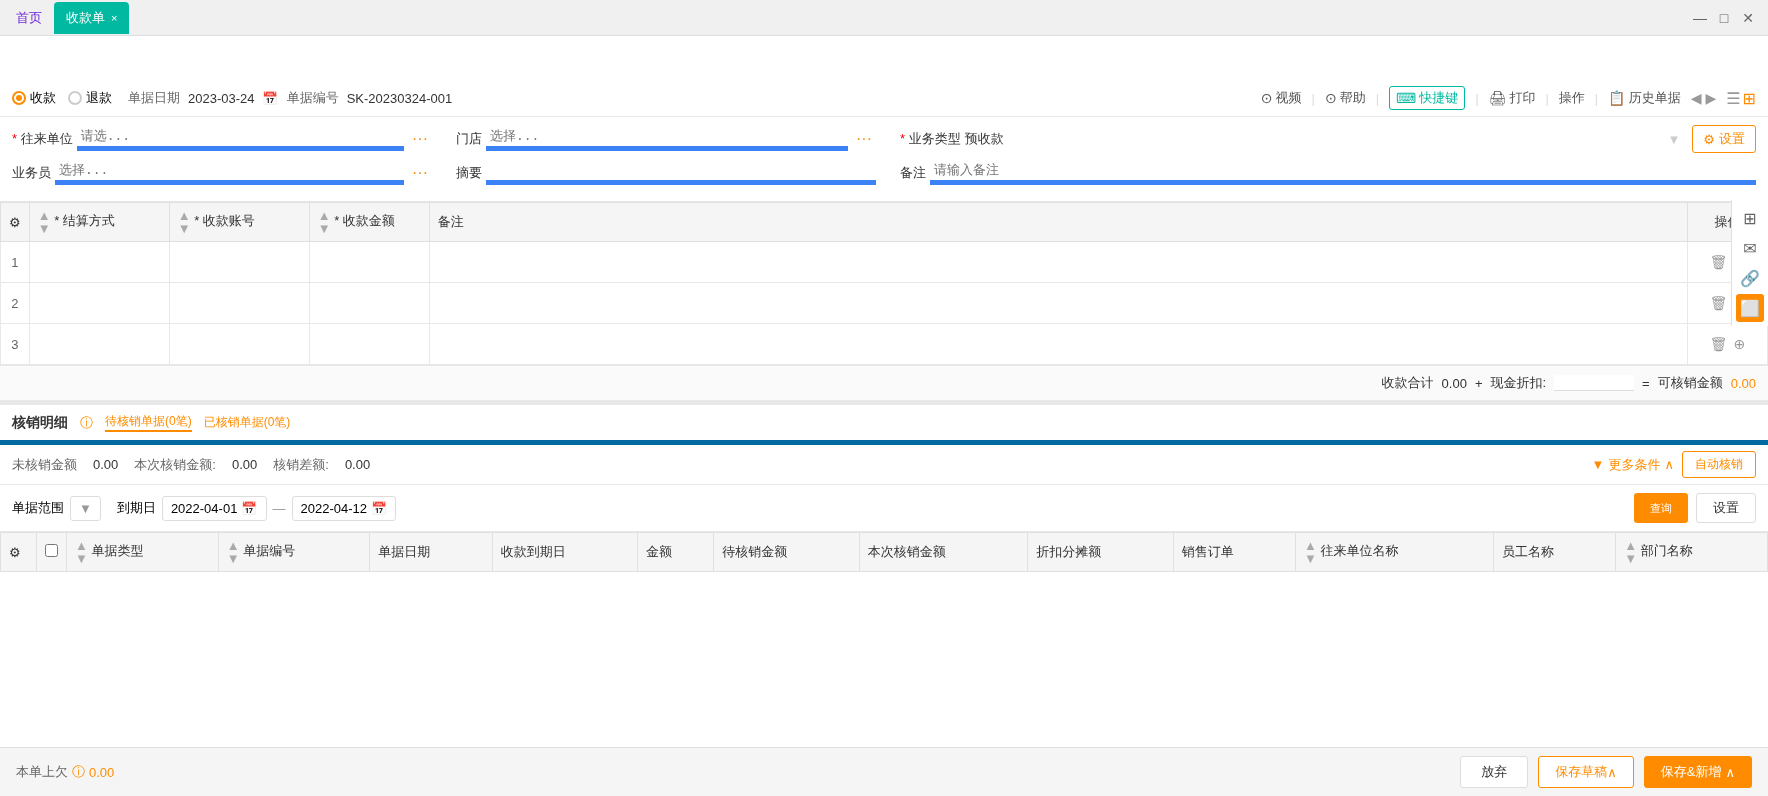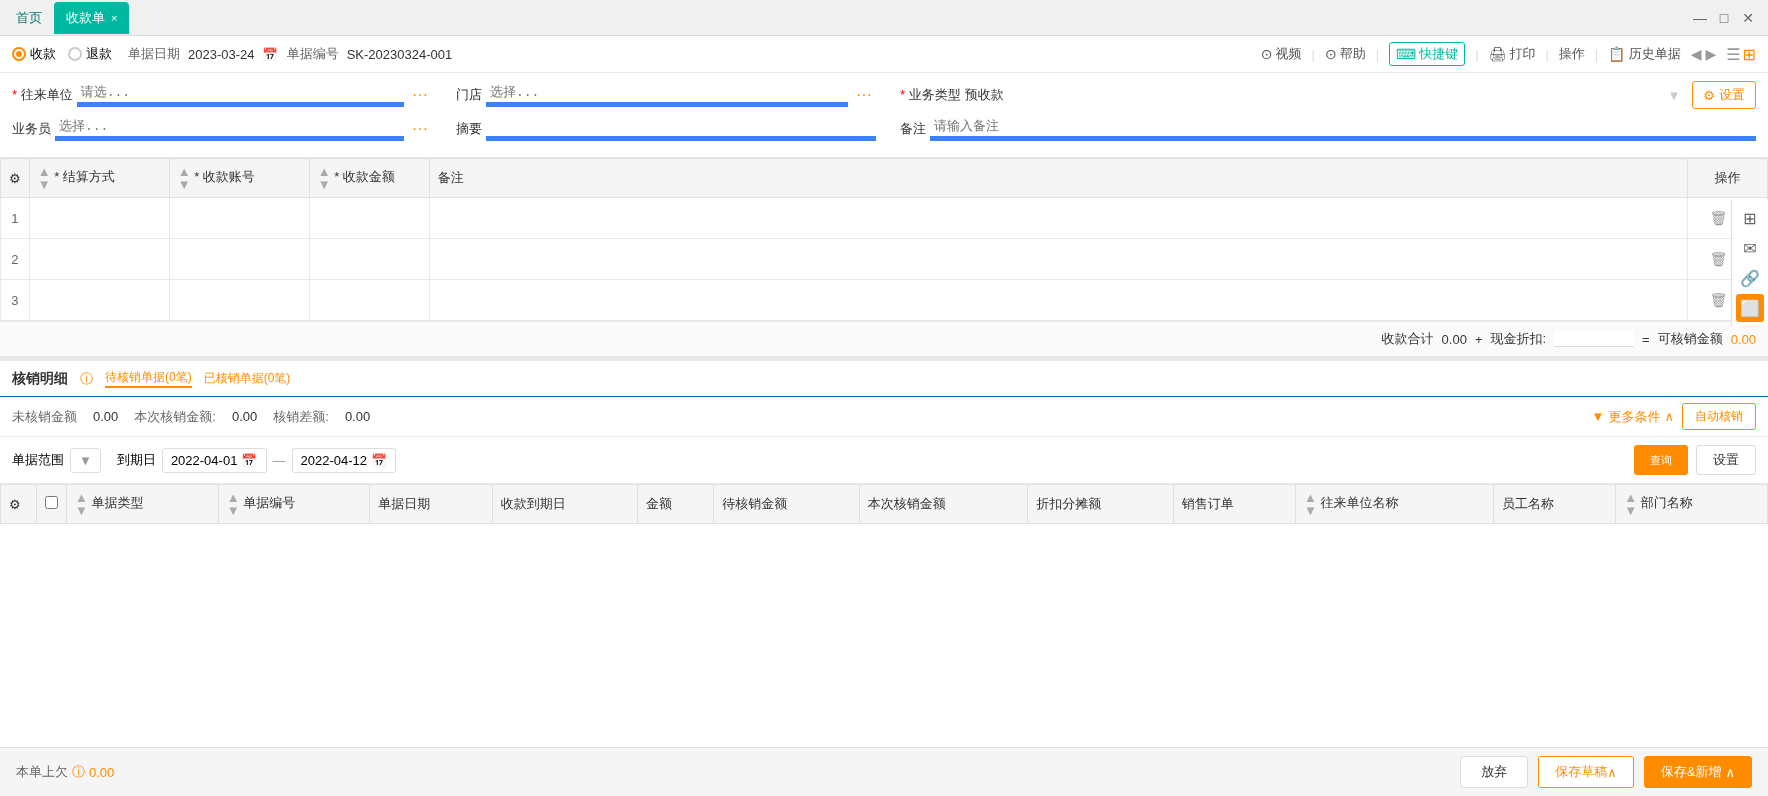--- a/index.html
+++ b/index.html
@@ -22,21 +22,21 @@
       cursor: pointer;
       font-size: 13px;
       border-radius: 4px 4px 0 0;
     }
     .tab-item.active {
       background: #00b9a0;
       color: #fff;
     }
     .tab-item.home {
       background: transparent;
-      color: #0f766e;
+      color: #6d28d9;
     }
     .tab-close {
       margin-left: 6px;
       font-size: 11px;
       color: #fff;
       cursor: pointer;
     }
     .tab-bar-right {
       margin-left: auto;
       display: flex;
@@ -65,20 +65,21 @@
     }
 
     
     .top-toolbar {
       display: flex;
       align-items: center;
       padding: 6px 12px;
       border-bottom: 1px solid #e8e8e8;
       background: #fff;
       gap: 16px;
+      margin-top: 44px;
     }
     .radio-group {
       display: flex;
       align-items: center;
       gap: 12px;
     }
     .radio-item {
       display: flex;
       align-items: center;
       gap: 4px;
@@ -286,21 +287,21 @@
       flex-direction: column;
       background: #f7f7f7;
       border-top: 4px solid #e8e8e8;
     }
     .recon-header {
       display: flex;
       align-items: center;
       padding: 8px 12px;
       gap: 12px;
       background: #fff;
-      border-bottom: 1px solid #0369a1;
+      border-bottom: 5px solid #0369a1;
     }
     .recon-title {
       font-size: 14px;
       font-weight: 600;
       color: #333;
     }
     .info-icon {
       color: #ff8c00;
       cursor: pointer;
       font-size: 13px;

